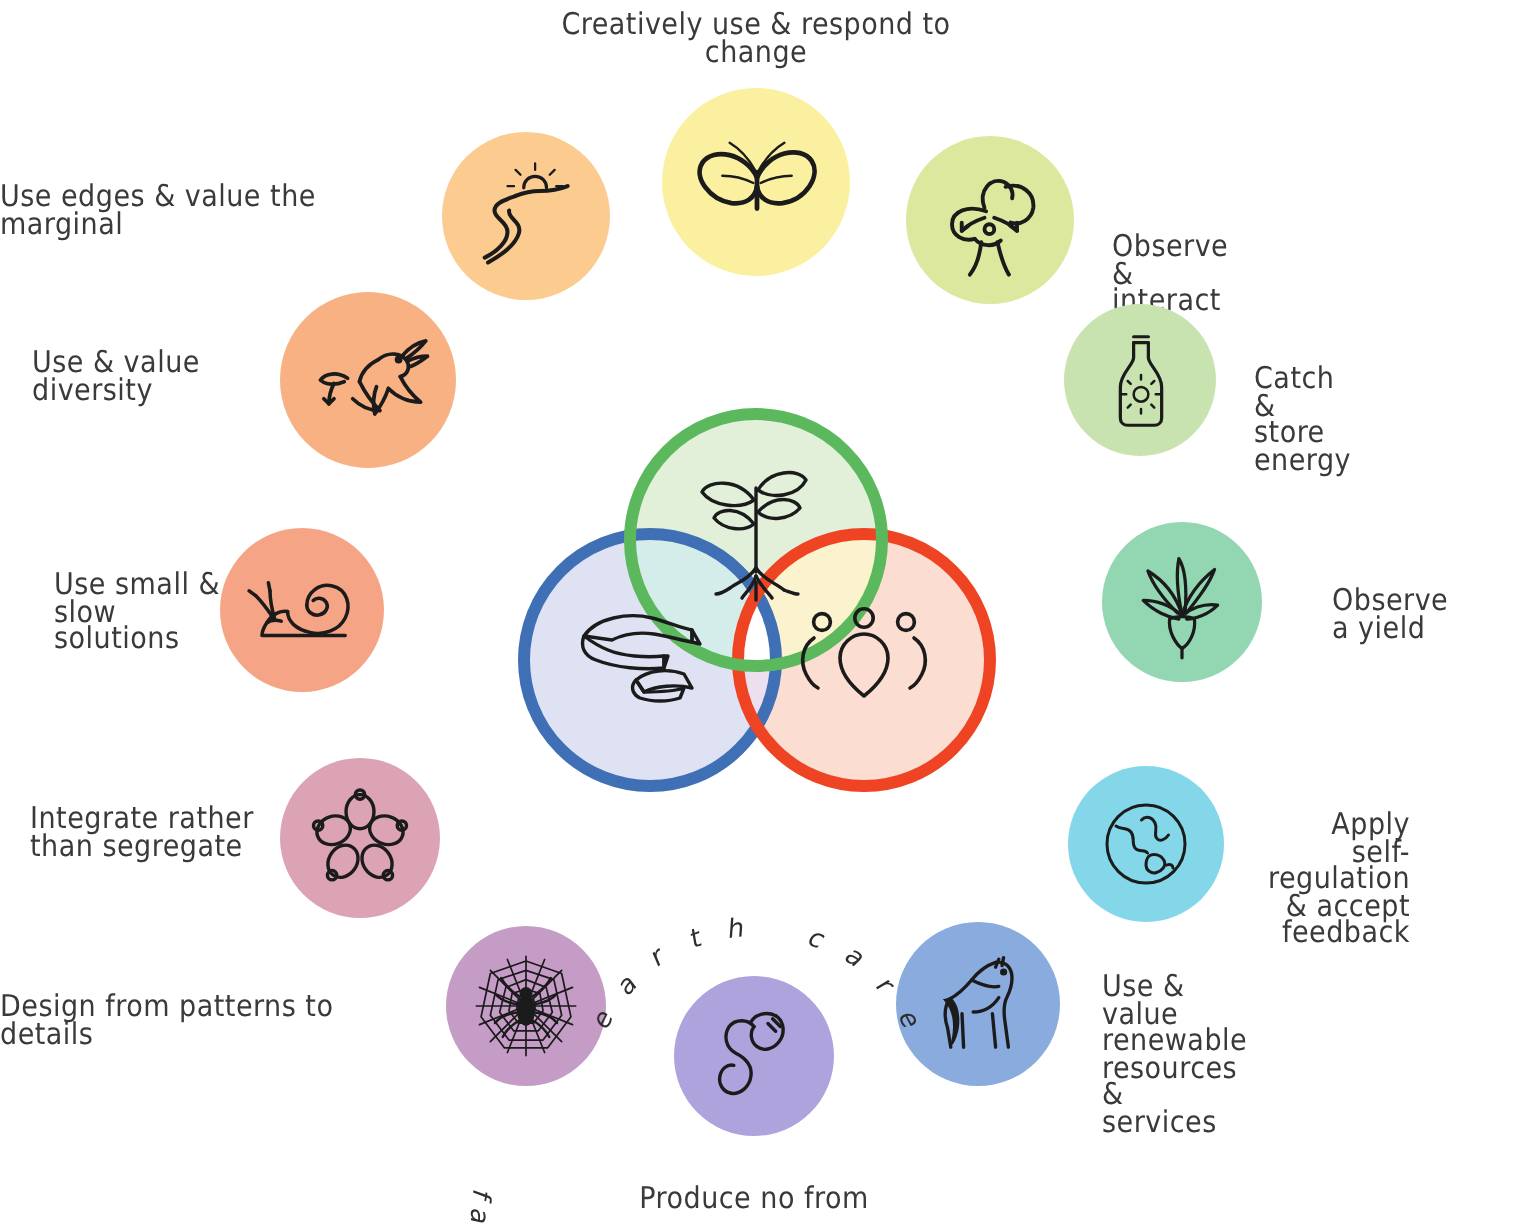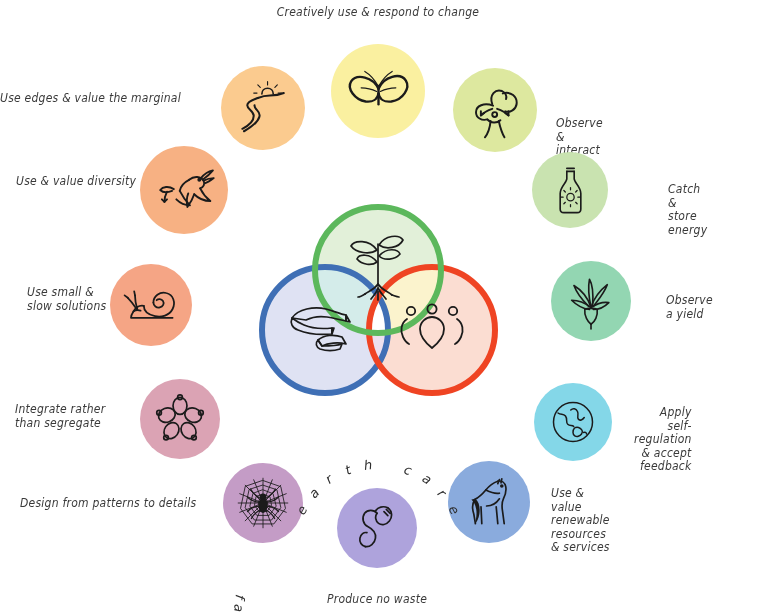--- a/index.html
+++ b/index.html
@@ -16,26 +16,25 @@
   .principle{position:absolute;}
   .pcircle{
     position:absolute;
     border-radius:50%;
     display:flex;align-items:center;justify-content:center;
   }
   .pcircle svg{display:block;overflow:visible;}
   .plabel{
     position:absolute;
     font-family:"DejaVu Sans", sans-serif;
-    font-size:12px;
+    font-size:15px;
     line-height:13.5px;
     color:#3a3a3a;
     letter-spacing:.25px;
     white-space:pre-line;
-    font-style:italic;
     font-stretch:semi-condensed;
   }
   .plabel.r{text-align:left;}
   .plabel.l{text-align:left;}
   .plabel.c{text-align:center;}
 
   
   #venn{position:absolute;left:250px;top:150px;width:270px;height:280px;}
   #venn svg{display:block;overflow:visible;}
 
@@ -106,21 +105,21 @@
       <path d="M-5,-26 L-5,-16 C-5,-11 -14,-5 -14,4 L-14,25 C-14,28 -12,30 -9,30
                L9,30 C12,30 14,28 14,25 L14,4 C14,-5 5,-11 5,-16 L5,-26"></path>
     </g>
     <g fill="none" stroke="#1b1b1b" stroke-linecap="round" stroke-linejoin="round" stroke-width="1.7">
       <circle cx="0" cy="9" r="5"></circle>
       <path d="M0,-1 L0,-4 M0,19 L0,22 M-10,9 L-13,9 M10,9 L13,9"></path>
       <path d="M-7,2 L-9,0 M7,2 L9,0 M-7,16 L-9,18 M7,16 L9,18"></path>
     </g>
           </svg>
         </div>
-        <div class="plabel r" style="top: 183px; left: 668px;">Catch &amp; store energy</div>
+        <div class="plabel r" style="top: 183px; left: 627px;">Catch &amp; store energy</div>
       </div>
       <div class="principle">
         <div class="pcircle" style="left: 551px; top: 261px; width: 80px; height: 80px; background: rgb(147, 214, 178);">
           <svg width="62" height="62" viewBox="-40 -40 80 80">
             <g fill="none" stroke="#1b1b1b" stroke-linecap="round" stroke-linejoin="round" stroke-width="2.1">
       <path d="M0,8 C-4,-4 -12,-14 -22,-20 C-18,-9 -10,0 -3,7"></path>
       <path d="M0,8 C-3,-6 -4,-18 -2,-28 C3,-20 3,-6 2,7"></path>
       <path d="M0,8 C4,-4 12,-14 21,-21 C17,-10 9,-1 3,7"></path>
       <path d="M-1,8 C-8,2 -17,-1 -25,-1 C-18,6 -9,10 -2,11"></path>
       <path d="M1,8 C8,3 16,1 23,2 C17,8 9,11 3,11"></path>
@@ -178,21 +177,21 @@
                C-2,-9 -3,-15 0,-19"></path>
       <path d="M0,-19 C-4,-24 -12,-24 -16,-19 C-20,-13 -18,-5 -12,-2
                C-6,1 -1,6 -2,13 C-3,20 -9,25 -15,24"></path>
       <path d="M14,-26 C8,-29 1,-27 -2,-22"></path>
       <path d="M-15,24 C-20,23 -23,18 -22,13 C-21,8 -17,5 -13,6"></path>
       <path d="M12,-24 L17,-19"></path>
       <path d="M9,-21 L14,-16"></path>
     </g>
           </svg>
         </div>
-        <div class="plabel c" style="top: 593px; left: 257px; width: 240px;">Produce no waste</div>
+        <div class="plabel c" style="top: 593px; left: 257px; width: 240px;">Produce no from</div>
       </div>
       <div class="principle">
         <div class="pcircle" style="left: 223px; top: 463px; width: 80px; height: 80px; background: rgb(196, 156, 198);">
           <svg width="62" height="62" viewBox="-40 -40 80 80">
             <g fill="none" stroke="#1b1b1b" stroke-linecap="round" stroke-linejoin="round" stroke-width="1.1">
       <path d="M0,-32 L0,32 M-32,0 L32,0 M-23,-23 L23,23 M23,-23 L-23,23
                M-12,-30 L12,30 M12,-30 L-12,30 M-30,-12 L30,12 M30,-12 L-30,12"></path>
       <path d="M0,-6 L5,-4 L6,2 L3,6 L-3,6 L-6,2 L-5,-4 Z"></path>
       <path d="M0,-11 L9,-8 L11,3 L5,11 L-5,11 L-11,3 L-9,-8 Z"></path>
       <path d="M0,-17 L13,-12 L17,4 L8,16 L-8,16 L-17,4 L-13,-12 Z"></path>
@@ -202,21 +201,21 @@
     <g fill="#1b1b1b" stroke="#1b1b1b" stroke-width="1.6" stroke-linecap="round">
       <ellipse cx="0" cy="3" rx="5" ry="9"></ellipse>
       <circle cx="0" cy="-8" r="3.4"></circle>
       <path d="M-4,-6 C-10,-10 -14,-14 -16,-18 M4,-6 C10,-10 14,-14 16,-18" fill="none"></path>
       <path d="M-5,-1 C-12,-2 -17,-4 -20,-8 M5,-1 C12,-2 17,-4 20,-8" fill="none"></path>
       <path d="M-5,4 C-12,5 -17,7 -20,11 M5,4 C12,5 17,7 20,11" fill="none"></path>
       <path d="M-4,9 C-9,12 -13,16 -15,20 M4,9 C9,12 13,16 15,20" fill="none"></path>
     </g>
           </svg>
         </div>
-        <div class="plabel l" style="top: 497px; left: 0px; width: 204px; padding-left: 20px;">Design from patterns to details</div>
+        <div class="plabel l" style="top: 497px; left: 0px; width: 204px;">Design from patterns to details</div>
       </div>
       <div class="principle">
         <div class="pcircle" style="left: 140px; top: 379px; width: 80px; height: 80px; background: rgb(219, 163, 180);">
           <svg width="62" height="62" viewBox="-40 -40 80 80">
             <g fill="none" stroke="#1b1b1b" stroke-linecap="round" stroke-linejoin="round" stroke-width="2.2">
       <ellipse cx="0" cy="-17" rx="9" ry="11"></ellipse>
       <ellipse cx="17" cy="-5" rx="11" ry="9" transform="rotate(20 17 -5)"></ellipse>
       <ellipse cx="11" cy="15" rx="9" ry="11" transform="rotate(-35 11 15)"></ellipse>
       <ellipse cx="-11" cy="15" rx="9" ry="11" transform="rotate(35 -11 15)"></ellipse>
       <ellipse cx="-17" cy="-5" rx="11" ry="9" transform="rotate(-20 -17 -5)"></ellipse>

